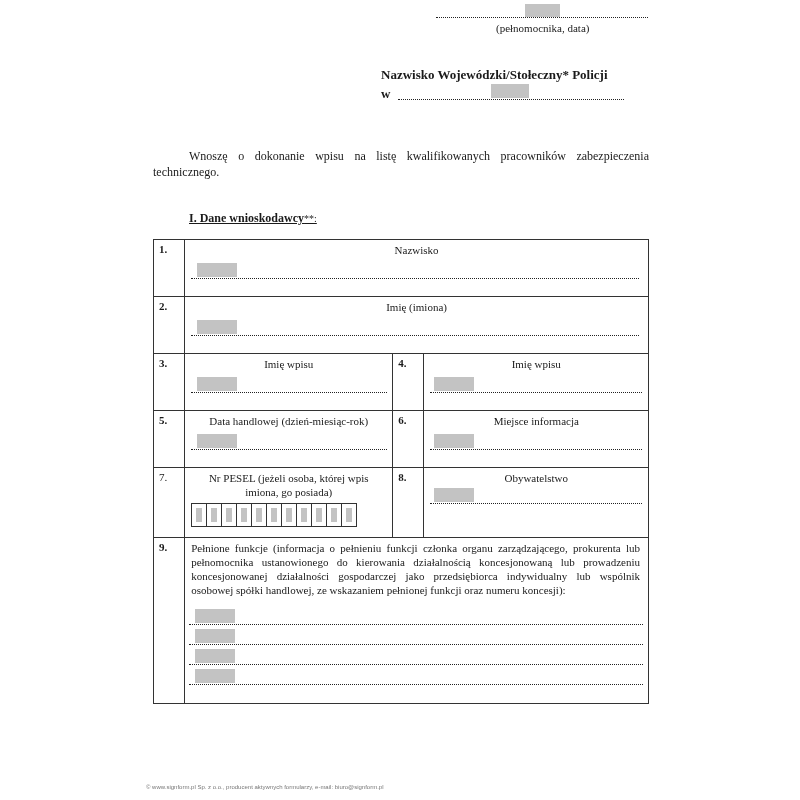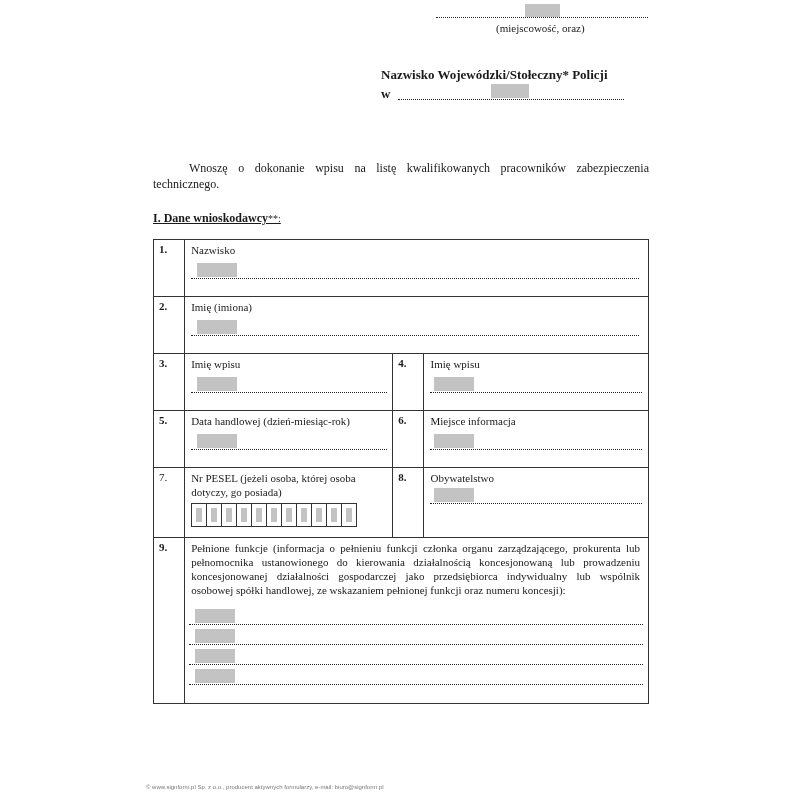--- a/index.html
+++ b/index.html
@@ -3,42 +3,42 @@
 <meta charset="utf-8">
 <style>
   html, body { margin: 0; padding: 0; background: #ffffff; }
   body { width: 800px; height: 800px; position: relative; overflow: hidden;
          font-family: "Liberation Serif", "DejaVu Serif", serif; color: #1a1a1a; }
   .abs { position: absolute; }
   .dots { border-bottom: 1px dotted #222; height: 0; }
   .field { position: absolute; height: 14px; width: 40px; background: #c3c3c3; cursor: text; }
   .place-caption { font-size: 11px; }
   .authority { font-size: 13px; font-weight: bold; }
-  .para { font-size: 12px; line-height: 16px; text-align: justify; margin-top: 12px; }
-  .heading { font-size: 12px; font-weight: bold; text-decoration: underline; }
+  .para { font-size: 12px; line-height: 16px; text-align: justify; }
+  .heading { font-size: 12px; font-weight: bold; text-decoration: underline; margin-left: 36px; }
   .heading .stars { font-weight: normal; font-size: 10px; }
   table.form { position: absolute; left: 153px; top: 239px; width: 496px;
                border-collapse: collapse; }
   table.form td { border: 1px solid #333; vertical-align: top; font-size: 11px; padding: 0; position: relative; }
   .num { width: 26px; font-weight: bold; padding: 3px 0 0 5px !important; font-size: 11px; }
-  .lbl { display: block; padding: 3px 6px 0 6px; line-height: 14px; }
+  .lbl { display: block; padding: 3px 6px 0 6px; line-height: 14px; text-align: center; }
   .footer { position: absolute; left: 146px; top: 784px; font-family: "Liberation Sans", sans-serif;
             font-size: 6px; color: #777; }
   .pesel { display: flex; margin: 4px 0 0 6px; border: 1px solid #333; width: fit-content; }
   .pesel .cell { width: 14px; height: 22px; border-right: 1px solid #333; position: relative; }
   .pesel .cell:last-child { border-right: none; }
   .pesel .cell .in { position: absolute; left: 4px; top: 4px; width: 6px; height: 14px; background: #c3c3c3; }
   .p9 { text-align: justify; line-height: 14px; padding: 3px 8px 0 6px; display: block; }
 </style>
 </head>
 <body>
 
 <div class="field" style="left:525px; top:4px; width:35px; height:13px;"></div>
 <div class="abs dots" style="left:436px; top:17px; width:212px;"></div>
-<div class="abs place-caption" style="left:496px; top:22px;">(miejscowość, oraz)</div>
+<div class="abs place-caption" style="left:496px; top:22px;">(pełnomocnika, data)</div>
 
 <div class="abs authority" style="left:381px; top:67px;">Nazwisko Wojewódzki/Stołeczny* Policji</div>
 <div class="abs authority" style="left:381px; top:86px;">w</div>
 <div class="field" style="left:491px; top:84px; width:38px; height:14px;"></div>
 <div class="abs dots" style="left:398px; top:99px; width:226px;"></div>
 
 <div class="abs para" style="left:153px; top:148px; width:496px; text-indent:36px;">
   <span>Wnoszę o dokonanie wpisu na listę kwalifikowanych pracowników zabezpieczenia technicznego.</span>
 </div>
 
@@ -99,21 +99,21 @@
     <td>
       <span class="lbl">Miejsce informacja</span>
       <div class="field" style="left:10px; top:23px;"></div>
       <div class="abs dots" style="left:6px; top:38px; width:212px;"></div>
     </td>
   </tr>
 
   <tr style="height:70px">
     <td class="num" style="font-weight:normal">7.</td>
     <td>
-      <span class="lbl">Nr PESEL (jeżeli osoba, której osoba dotyczy, go posiada)</span>
+      <span class="lbl">Nr PESEL (jeżeli osoba, której wpis imiona, go posiada)</span>
       <div class="pesel">
         <div class="cell">
               <div class="in"></div>
             </div>
         <div class="cell">
               <div class="in"></div>
             </div>
         <div class="cell">
               <div class="in"></div>
             </div>

